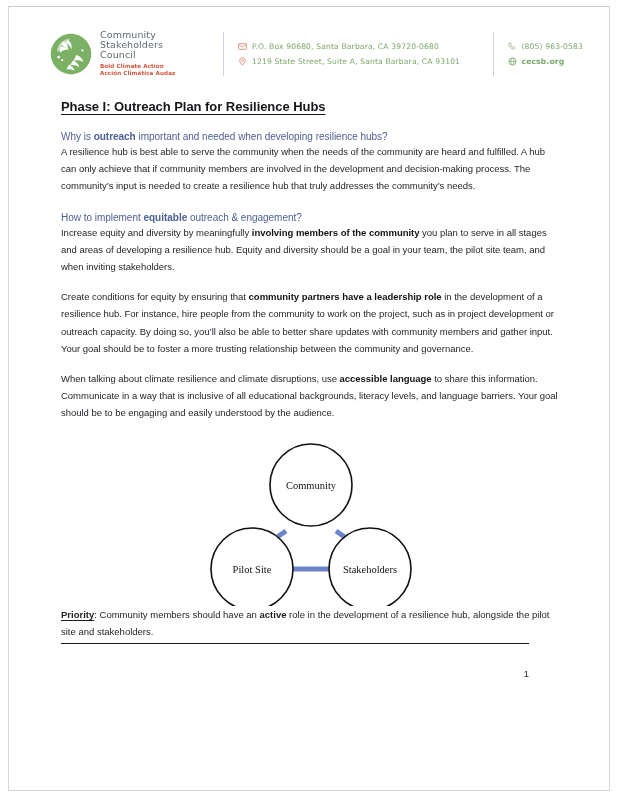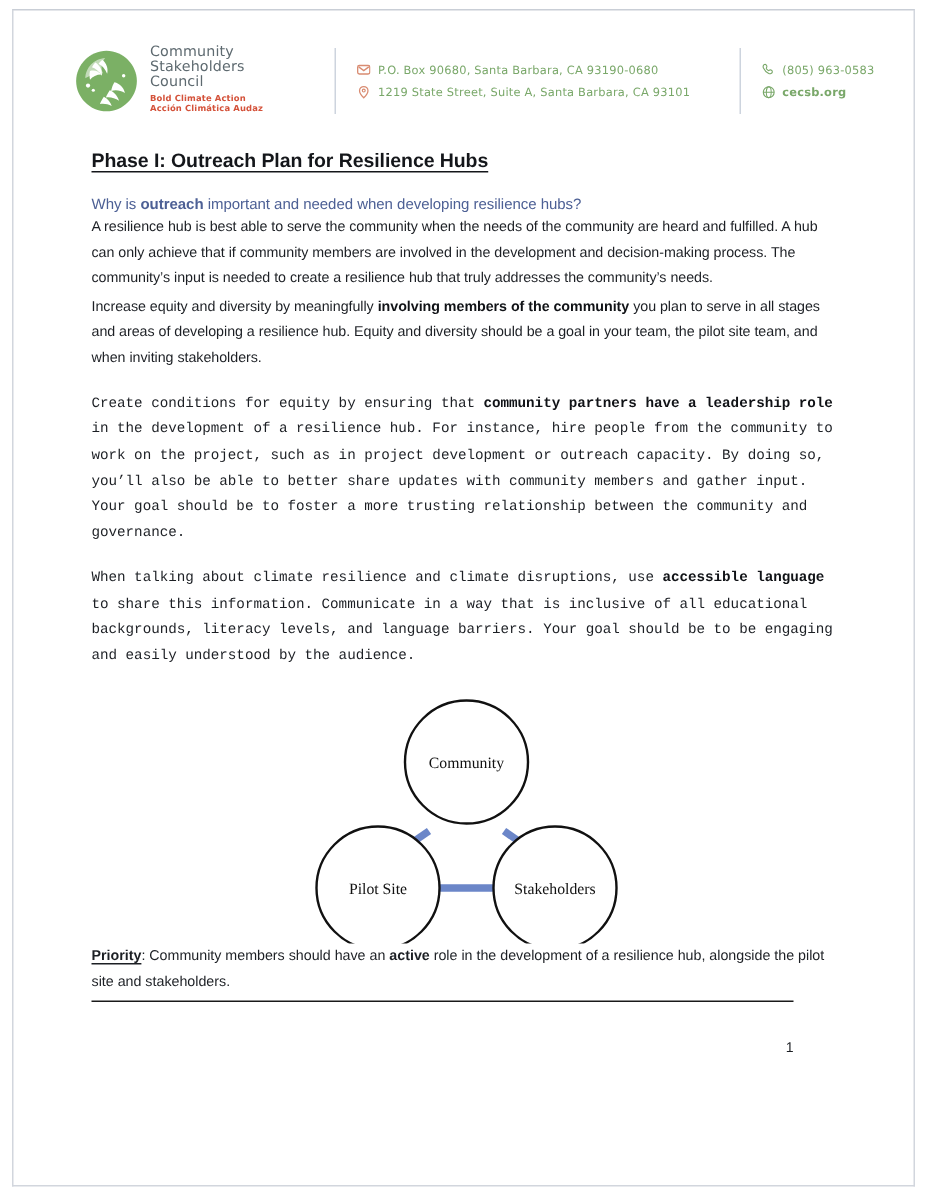--- a/index.html
+++ b/index.html
@@ -118,21 +118,21 @@
     letter-spacing: -.02px;
   }
   .qhead b { font-weight: bold; }
   p.body {
     margin: 1px 0 0 0;
     font-size: 9.5px;
     line-height: 17.2px;
     color: #1c1f24;
     letter-spacing: -.02px;
   }
-  p.body.gap { margin-top: 13px; font-family: Liberation Mono, monospace; }
+  p.body.gap { margin-top: 13px; }
   p.body b { font-weight: bold; color: #101216; }
 
   
   .diagram-wrap {
     margin-top: 16px;
     display: flex;
     justify-content: center;
   }
   .diagram { display: block; }
 
@@ -200,21 +200,21 @@
       <div class="vdiv"></div>
 
       <div class="contact-col addr">
         <div class="contact-line">
           <span class="cicon">
             <svg viewBox="0 0 16 12" width="9" height="9" aria-hidden="true">
               <rect x="0.8" y="1" width="14.4" height="10" rx="2" fill="none" stroke="#d98c72" stroke-width="1.6"></rect>
               <path d="M2 2.6 L8 7 L14 2.6" fill="none" stroke="#d98c72" stroke-width="1.6"></path>
             </svg>
           </span>
-          <span>P.O. Box 90680, Santa Barbara, CA 93190-0680</span>
+          <span>P.O. Box 90680, Santa Barbara, CA 39720-0680</span>
         </div>
         <div class="contact-line">
           <span class="cicon">
             <svg viewBox="0 0 14 16" width="9" height="9" aria-hidden="true">
               <path d="M7 1.2 C9.9 1.2 12 3.4 12 6.1 C12 9.6 7 14.6 7 14.6 C7 14.6 2 9.6 2 6.1 C2 3.4 4.1 1.2 7 1.2 Z" fill="none" stroke="#d98c72" stroke-width="1.5"></path>
               <circle cx="7" cy="6" r="1.7" fill="none" stroke="#d98c72" stroke-width="1.4"></circle>
             </svg>
           </span>
           <span>1219 State Street, Suite A, Santa Barbara, CA 93101</span>
         </div>
@@ -248,20 +248,23 @@
 
     <div class="doc">
 
       <div class="doc-title">Phase I: Outreach Plan for Resilience Hubs</div>
 
       <div class="qhead">
         <span>Why is </span><b>outreach</b><span> important and needed when developing resilience hubs?</span>
       </div>
       <p class="body">A resilience hub is best able to serve the community when the needs of the community are heard and fulfilled. A hub can only achieve that if community members are involved in the development and decision-making process. The community’s input is needed to create a resilience hub that truly addresses the community’s needs.</p>
 
+      <div class="qhead">
+        <span>How to implement </span><b>equitable</b><span> outreach &amp; engagement?</span>
+      </div>
 
       <p class="body">
         <span>Increase equity and diversity by meaningfully </span><b>involving members of the community</b><span> you plan to serve in all stages and areas of developing a resilience hub. Equity and diversity should be a goal in your team, the pilot site team, and when inviting stakeholders.</span>
       </p>
 
       <p class="body gap">
         <span>Create conditions for equity by ensuring that </span><b>community partners have a leadership role</b><span> in the development of a resilience hub. For instance, hire people from the community to work on the project, such as in project development or outreach capacity. By doing so, you’ll also be able to better share updates with community members and gather input. Your goal should be to foster a more trusting relationship between the community and governance.</span>
       </p>
 
       <p class="body gap">

